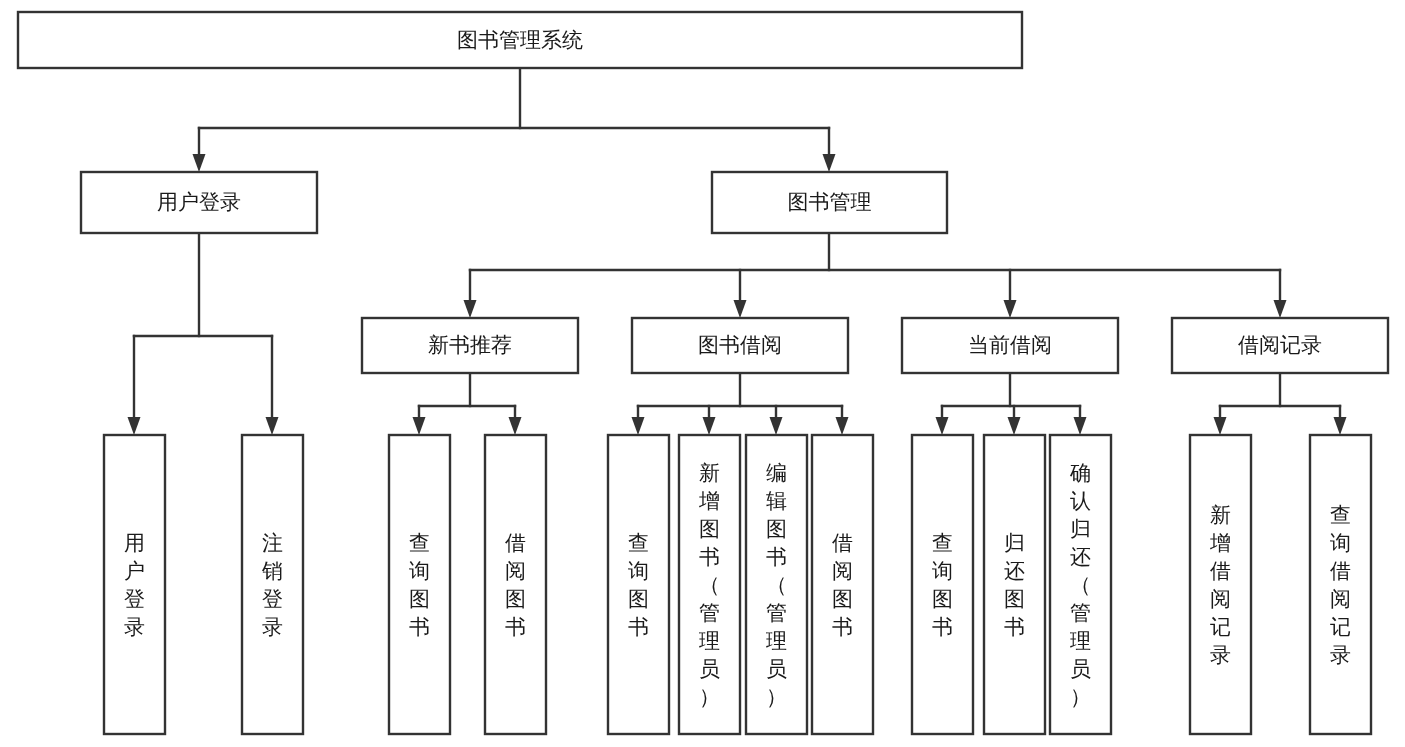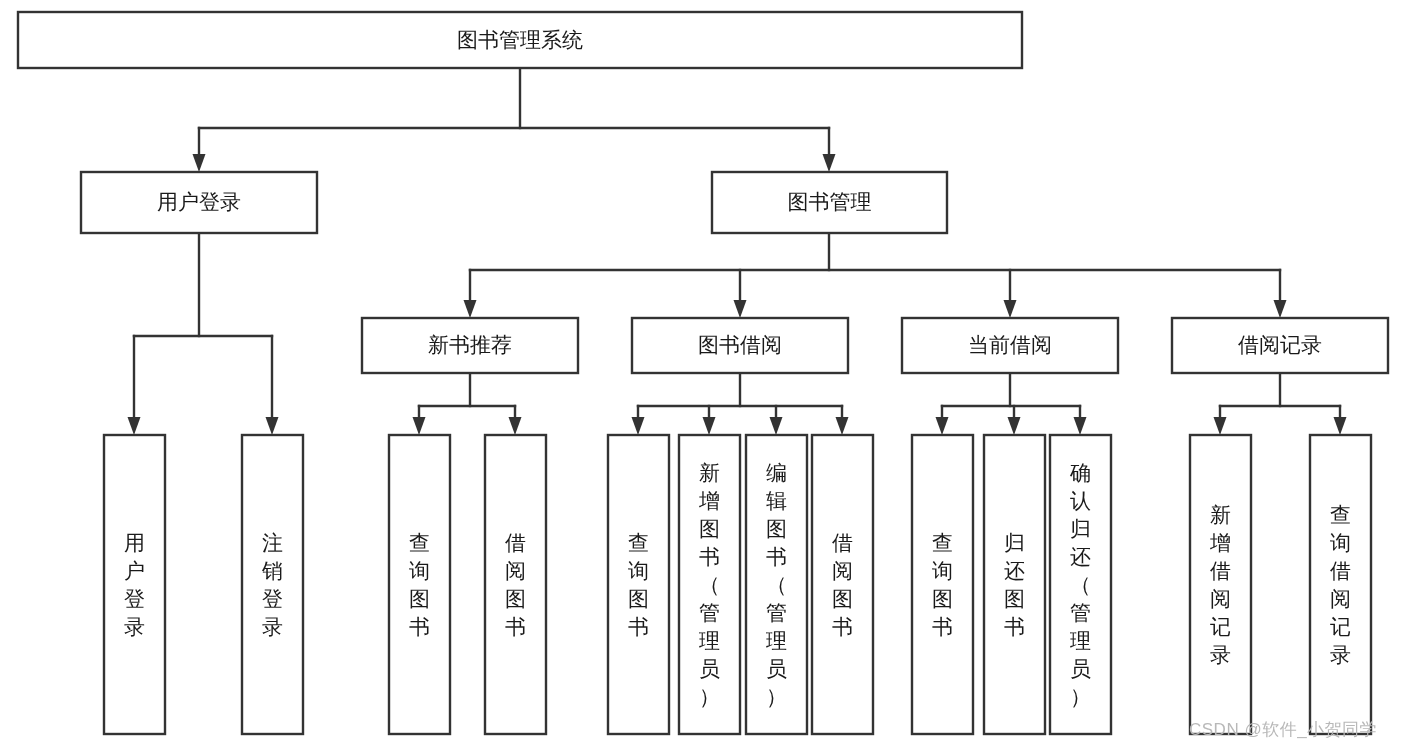--- a/index.html
+++ b/index.html
@@ -214,14 +214,13 @@
         <g>
           <rect x="1190" y="435" width="61" height="299" class="node-box"></rect>
           <text x="1220.5" y="522.34" class="node-label-v"><tspan x="1220.5" dy="0">新</tspan><tspan x="1220.5" dy="28">增</tspan><tspan x="1220.5" dy="28">借</tspan><tspan x="1220.5" dy="28">阅</tspan><tspan x="1220.5" dy="28">记</tspan><tspan x="1220.5" dy="28">录</tspan></text>
         </g>
         <g>
           <rect x="1310" y="435" width="61" height="299" class="node-box"></rect>
           <text x="1340.5" y="522.34" class="node-label-v"><tspan x="1340.5" dy="0">查</tspan><tspan x="1340.5" dy="28">询</tspan><tspan x="1340.5" dy="28">借</tspan><tspan x="1340.5" dy="28">阅</tspan><tspan x="1340.5" dy="28">记</tspan><tspan x="1340.5" dy="28">录</tspan></text>
         </g>
       </g>
   </svg>
-  <div class="watermark-text" style="left: 1189px; top: 718px;">CSDN @软件_小贺同学</div>
 </div>
 
 </body></html>

